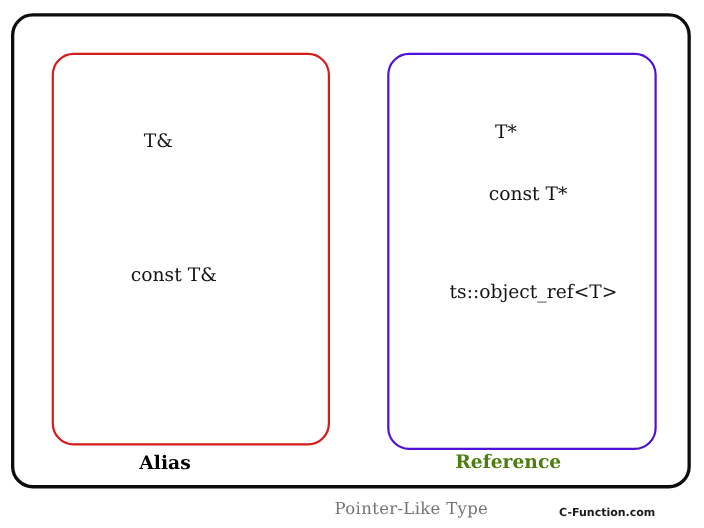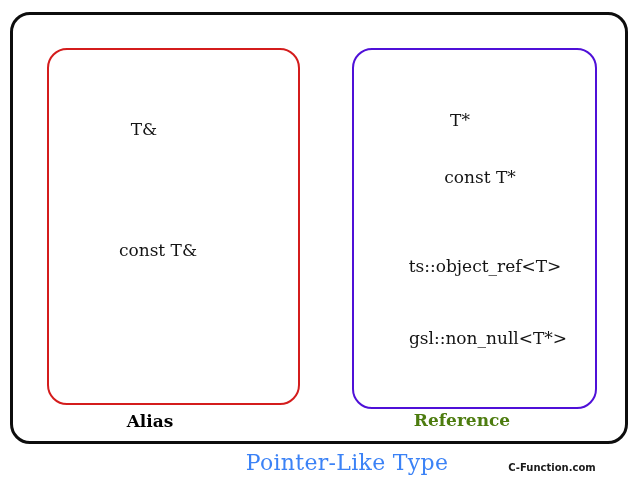--- a/index.html
+++ b/index.html
@@ -43,24 +43,25 @@
   .g-label {
     position: absolute;
     transform: translate(-50%, -50%);
     font-size: 17px;
     font-weight: bold;
     white-space: nowrap;
   }
   .title {
     position: absolute;
     transform: translate(-50%, -50%);
-    font-size: 22px;
-    color: #3b82f6;
+    font-size: 15px;
+    color: #737373;
     white-space: nowrap;
     letter-spacing: 0.3px;
+    margin-left: 27px;
   }
   .watermark {
     position: absolute;
     transform: translate(-50%, -50%);
     font-family: "DejaVu Sans", sans-serif;
     font-size: 10px;
     font-weight: bold;
     color: #1a1a1a;
     white-space: nowrap;
   }
@@ -79,21 +80,20 @@
   <span class="t-label" style="left:144px; top:129px;">T&amp;</span>
 
   <span class="t-label" style="left:158px; top:250px;">const T&amp;</span>
 
   <span class="t-label" style="left:460px; top:120px;">T*</span>
 
   <span class="t-label" style="left:480px; top:177px;">const T*</span>
 
   <span class="t-label" style="left:485px; top:266px;">ts::object_ref&lt;T&gt;</span>
 
-  <span class="t-label" style="left:488px; top:338px;">gsl::non_null&lt;T*&gt;</span>
 
   <span class="g-label" style="left: 150px; top: 421px; color: #000000;">Alias</span>
 
   <span class="g-label" style="left: 462px; top: 420px; color: #4d7c0f;">Reference</span>
 
   <span class="title" style="left:347px; top:462px;">Pointer-Like Type</span>
 
   <span class="watermark" style="left:552px; top:467px;">C-Function.com</span>
 
 </div>

